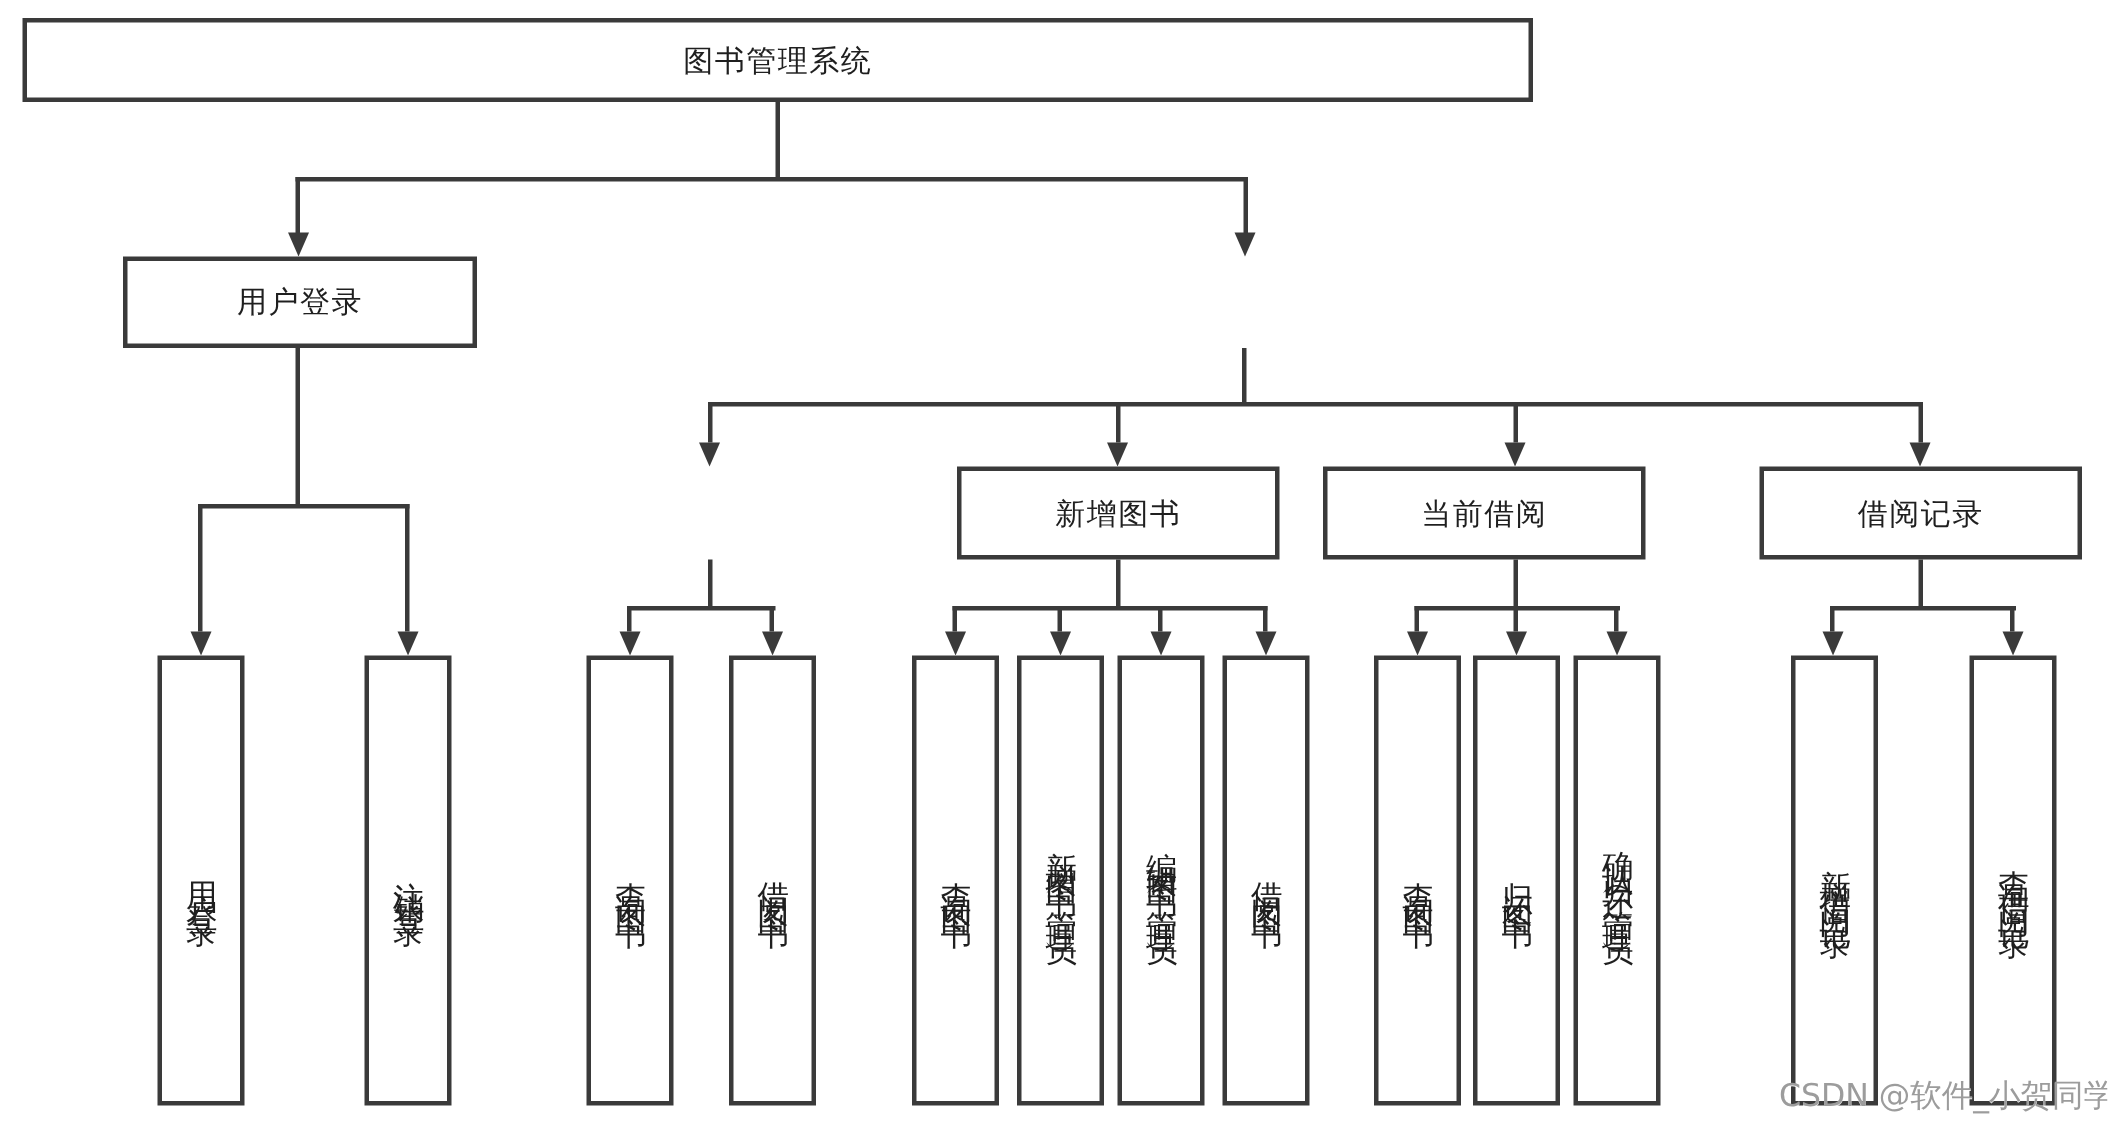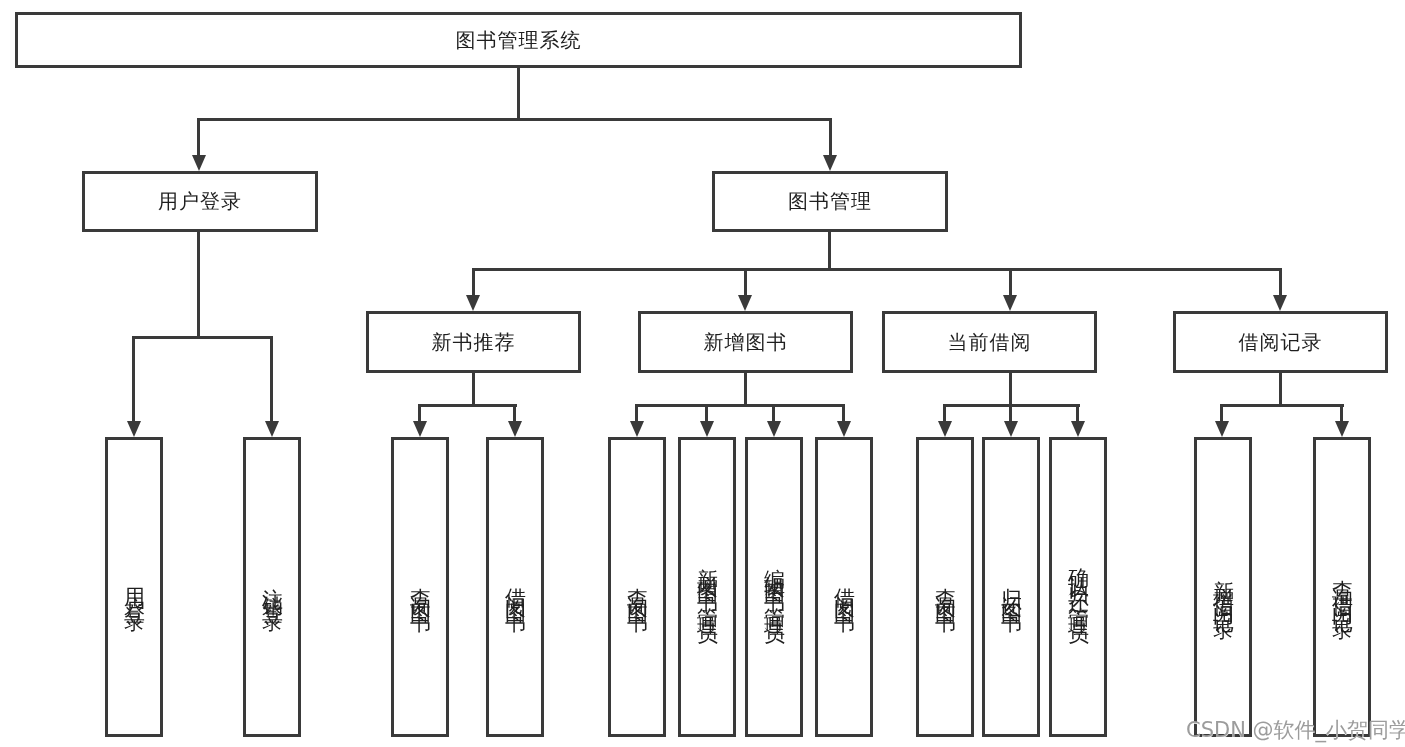--- a/index.html
+++ b/index.html
@@ -50,45 +50,39 @@
   <div class="vline" style="left:517px;top:68px;height:50px;"></div>
   <div class="hline" style="left:197px;top:118px;width:635px;"></div>
   <div class="vline" style="left:197px;top:118px;height:38px;"></div>
   <div class="arrow" style="left:192px;top:155px;"></div>
   <div class="vline" style="left:829px;top:118px;height:38px;"></div>
   <div class="arrow" style="left:823px;top:155px;"></div>
 
   <div class="box" style="left:82px;top:171px;width:236px;height:61px;">
     <span>用户登录</span>
   </div>
-  <div class="box" style="left:712px;top:171px;width:236px;height:61px;">
-    <span>图书管理</span>
-  </div>
 
   <div class="vline" style="left:197px;top:232px;height:104px;"></div>
   <div class="hline" style="left:132px;top:336px;width:141px;"></div>
   <div class="vline" style="left:132px;top:336px;height:85px;"></div>
   <div class="arrow" style="left:127px;top:421px;"></div>
   <div class="vline" style="left:270px;top:336px;height:85px;"></div>
   <div class="arrow" style="left:265px;top:421px;"></div>
 
   <div class="vline" style="left:828px;top:232px;height:36px;"></div>
   <div class="hline" style="left:472px;top:268px;width:810px;"></div>
   <div class="vline" style="left:472px;top:268px;height:27px;"></div>
   <div class="arrow" style="left:466px;top:295px;"></div>
   <div class="vline" style="left:744px;top:268px;height:27px;"></div>
   <div class="arrow" style="left:738px;top:295px;"></div>
   <div class="vline" style="left:1009px;top:268px;height:27px;"></div>
   <div class="arrow" style="left:1003px;top:295px;"></div>
   <div class="vline" style="left:1279px;top:268px;height:27px;"></div>
   <div class="arrow" style="left:1273px;top:295px;"></div>
 
-  <div class="box" style="left:366px;top:311px;width:215px;height:62px;">
-    <span>新书推荐</span>
-  </div>
   <div class="box" style="left:638px;top:311px;width:215px;height:62px;">
     <span>新增图书</span>
   </div>
   <div class="box" style="left:882px;top:311px;width:215px;height:62px;">
     <span>当前借阅</span>
   </div>
   <div class="box" style="left:1173px;top:311px;width:215px;height:62px;">
     <span>借阅记录</span>
   </div>
 

